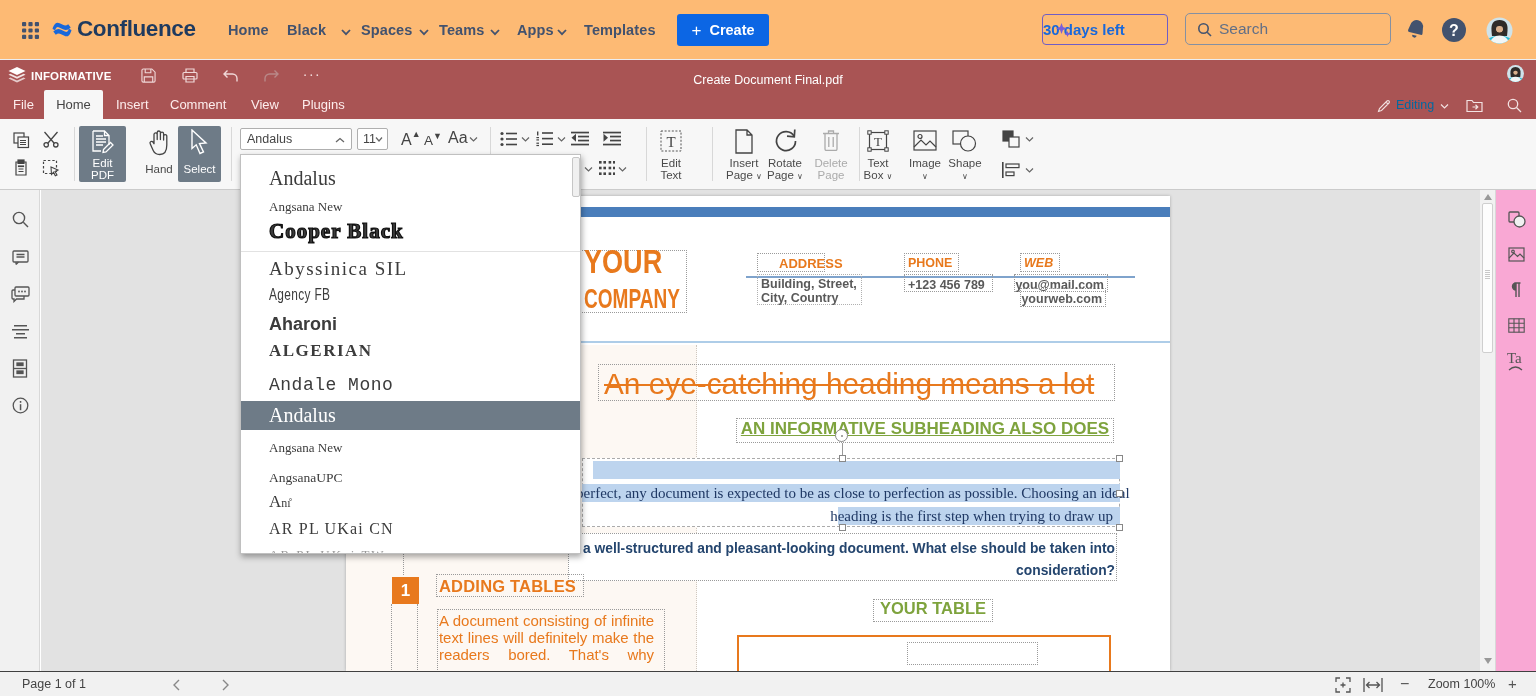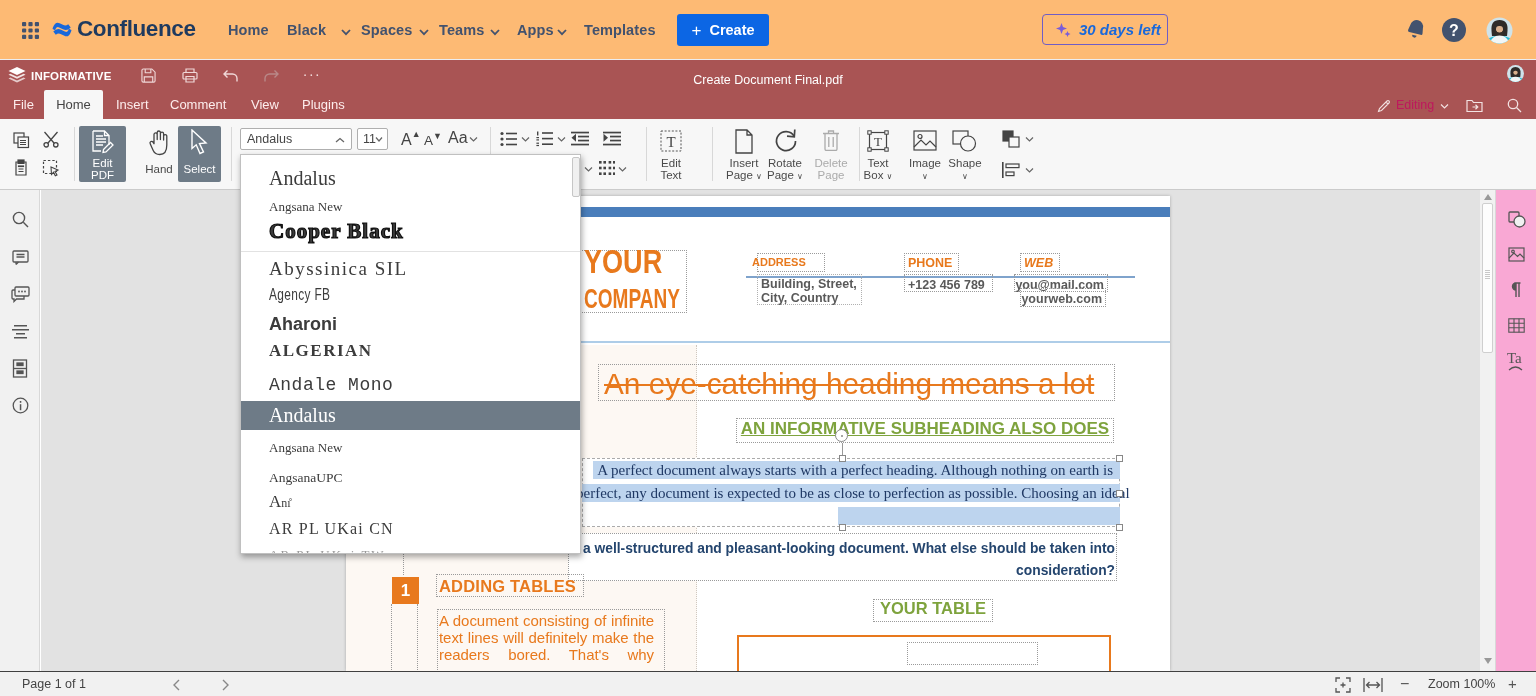--- a/index.html
+++ b/index.html
@@ -77,21 +77,28 @@
       <path d="M2 4 L6 8.2 L10 4" stroke="#42526E" stroke-width="1.8" fill="none"></path>
     </svg>
  <div class="abs" id="createbtn"><span style="font-weight:normal;font-size:17px;vertical-align:-1px;">+</span>&nbsp; Create</div>
  <div class="abs" id="days">
    <svg class="abs" style="left:12px;top:7px" width="17" height="17" viewBox="0 0 17 17">
         <g fill="#7A5DD8">
           <path d="M6.5 1 L8 5 L12 6.5 L8 8 L6.5 12 L5 8 L1 6.5 L5 5 Z"></path>
           <path d="M12.5 9 L13.4 11.1 L15.5 12 L13.4 12.9 L12.5 15 L11.6 12.9 L9.5 12 L11.6 11.1 Z"></path>
         </g>
       </svg>
-   <span style="margin-left:36px;font-style:italic;">30 days left</span>
+   <span style="">30 days left</span>
+ </div>
+ <div class="abs" id="searchbox">
+   <svg class="abs" style="left:11px;top:8px" width="16" height="16" viewBox="0 0 16 16">
+        <circle cx="6.5" cy="6.5" r="4.7" stroke="#44546F" stroke-width="1.6" fill="none"></circle>
+        <path d="M10.2 10.2 L14 14" stroke="#44546F" stroke-width="1.6"></path>
+      </svg>
+   <span style="margin-left:33px;">Search</span>
  </div>
  <svg class="abs" style="left:1405px;top:18px" width="22" height="23" viewBox="0 0 22 23">
       <g fill="#42526E" transform="rotate(14 11 11)">
         <path d="M4.5 8.5 a6.5 6.5 0 0 1 13 0 l0.9 5.2 a1.6 1.6 0 0 1 -1.6 1.9 L5.2 15.6 a1.6 1.6 0 0 1 -1.6 -1.9 Z"></path>
         <path d="M8.7 17.5 a2.3 2.3 0 0 0 4.6 0 Z"></path>
       </g>
     </svg>
  <svg class="abs" style="left:1441px;top:17px" width="26" height="26" viewBox="0 0 26 26">
       <circle cx="13" cy="13" r="12" fill="#42526E"></circle>
       <text x="13" y="18.5" font-size="16" font-weight="bold" fill="#fff" text-anchor="middle" font-family="Liberation Sans">?</text>
@@ -163,21 +170,21 @@
 <div class="abs" id="ootabs">
  <div class="ootab" style="left:13px;">File</div>
  <div class="abs" id="hometab">Home</div>
  <div class="ootab" style="left:116px;">Insert</div>
  <div class="ootab" style="left:170px;">Comment</div>
  <div class="ootab" style="left:251px;">View</div>
  <div class="ootab" style="left:302px;">Plugins</div>
  <svg class="abs" style="left:1377px;top:7px" width="14" height="14" viewBox="0 0 14 14">
       <path d="M1.5 12.5 L2.5 9.5 L10 2 A1.4 1.4 0 0 1 12 4 L4.5 11.5 Z M9 3 L11 5" stroke="#F3E2E2" stroke-width="1.1" fill="none"></path>
     </svg>
- <div class="ootab" style="left:1396px;color:#be185d;font-size:12.5px;">Editing</div>
+ <div class="ootab" style="left:1396px;color:#0369a1;font-size:12.5px;">Editing</div>
  <svg class="abs" style="left:1440px;top:11px" width="9" height="7" viewBox="0 0 9 7">
       <path d="M1 1.5 L4.5 5 L8 1.5" stroke="#F3E2E2" stroke-width="1.2" fill="none"></path>
     </svg>
  <svg class="abs" style="left:1466px;top:6px" width="17" height="15" viewBox="0 0 17 15">
       <g stroke="#F3E2E2" stroke-width="1.2" fill="none">
         <path d="M1 2.5 L6 2.5 L7.5 4.5 L16 4.5 L16 13.5 L1 13.5 Z"></path>
         <path d="M6.5 9 L11.5 9 M9.5 6.8 L11.8 9 L9.5 11.2"></path>
       </g>
     </svg>
  <svg class="abs" style="left:1507px;top:6px" width="15" height="15" viewBox="0 0 15 15">
@@ -437,21 +444,21 @@
 <div class="abs" id="canvas"></div>
 <div class="abs" id="page">
  <div class="abs" style="left:0;top:11px;width:824px;height:10px;background:#4A7EBB;"></div>
  <div class="abs" style="left:0;top:149px;width:351px;height:326px;background:#FDF8F3;border-right:1px dotted #CFC8C0;"></div>
  <div class="abs" style="left:0;top:145px;width:824px;height:2px;background:#AECDE8;"></div>
 
  <div class="abs dot" style="left:194px;top:54px;width:147px;height:63px;"></div>
  <div class="abs" style="left:238px;top:47px;font-size:33px;font-weight:bold;color:#E8791D;transform:scaleX(0.82);transform-origin:left;">YOUR</div>
  <div class="abs" style="left:238px;top:87px;font-size:28px;font-weight:bold;color:#E8791D;transform:scaleX(0.68);transform-origin:left;">COMPANY</div>
  <div class="abs dot" style="left:411px;top:57px;width:68px;height:19px;"></div>
- <div class="abs" style="left:406px;top:60px;font-size:11px;font-weight:bold;color:#E8791D;text-align:right;">ADDRESS</div>
+ <div class="abs" style="left:433px;top:60px;font-size:13px;font-weight:bold;color:#E8791D;text-align:right;">ADDRESS</div>
  <div class="abs dot" style="left:558px;top:57px;width:55px;height:19px;"></div>
  <div class="abs" style="left:562px;top:60px;font-size:12.5px;font-weight:bold;color:#E8791D;">PHONE</div>
  <div class="abs dot" style="left:674px;top:57px;width:40px;height:19px;"></div>
  <div class="abs" style="left:678px;top:60px;font-size:12.5px;font-weight:bold;color:#E8791D;font-style:italic;">WEB</div>
  <div class="abs" style="left:400px;top:80px;width:389px;height:2px;background:#7FA3CC;"></div>
  <div class="abs dot" style="left:411px;top:78px;width:105px;height:31px;border-color:#b0b0b0;"></div>
  <div class="abs" style="left:415px;top:82px;font-size:12.5px;font-weight:bold;color:#595959;line-height:13.5px;">Building, Street,<br>City, Country</div>
  <div class="abs dot" style="left:558px;top:78px;width:89px;height:18px;"></div>
  <div class="abs" style="left:562px;top:82px;font-size:12.5px;font-weight:bold;color:#595959;">+123 456 789</div>
  <div class="abs dot" style="left:668px;top:78px;width:94px;height:18px;"></div>
@@ -462,22 +469,22 @@
  <div class="abs dot" style="left:252px;top:168px;width:517px;height:37px;"></div>
  <div class="abs" style="left:258px;top:171px;font-size:29.8px;color:#E8791D;text-decoration:line-through;text-decoration-thickness:2px;">An eye-catching heading means a lot</div>
 
  <div class="abs dot" style="left:390px;top:222px;width:378px;height:25px;"></div>
  <div class="abs" style="left:393px;top:223px;width:372px;font-size:17px;font-weight:bold;color:#7EA33D;text-decoration:underline;text-align:center;white-space:nowrap;">AN INFORMATIVE SUBHEADING ALSO DOES</div>
 
  <div class="abs" style="left:236px;top:262px;width:538px;height:69px;background:#fff;border:1px dashed #ABABAB;"></div>
  <div class="abs" style="left:247px;top:265px;width:527px;height:18px;background:#BDD4EE;"></div>
  <div class="abs" style="left:236px;top:288px;width:538px;height:18px;background:#BDD4EE;"></div>
  <div class="abs" style="left:492px;top:311px;width:282px;height:18px;background:#BDD4EE;"></div>
- <div class="abs serifp" style="left:236px;top:265px;width:531px;">A perfect document always starts with a perfect heading. Although nothing on earth is</div>
  <div class="abs serifp" style="left:230px;top:288px;width:537px;">perfect, any document is expected to be as close to perfection as possible. Choosing an ideal</div>
+ <div class="abs serifp" style="left:236px;top:311px;width:531px;">heading is the first step when trying to draw up</div>
  <div class="hsq" style="left:492.5px;top:258.5px;"></div>
  <div class="hsq" style="left:769.5px;top:258.5px;"></div>
  <div class="hsq" style="left:769.5px;top:293.5px;"></div>
  <div class="hsq" style="left:492.5px;top:327.5px;"></div>
  <div class="hsq" style="left:769.5px;top:327.5px;"></div>
  <div class="abs" style="left:495.5px;top:247px;width:1px;height:12px;background:#999;"></div>
  <div class="abs" style="left:489px;top:233px;width:13px;height:13px;border:1px solid #888;border-radius:50%;background:#fff;"></div>
  <div class="abs" style="left:494.5px;top:238.5px;width:2px;height:2px;background:#888;border-radius:50%;"></div>
 
  <div class="abs dot" style="left:222px;top:337px;width:549px;height:48px;background:#fff;"></div>

